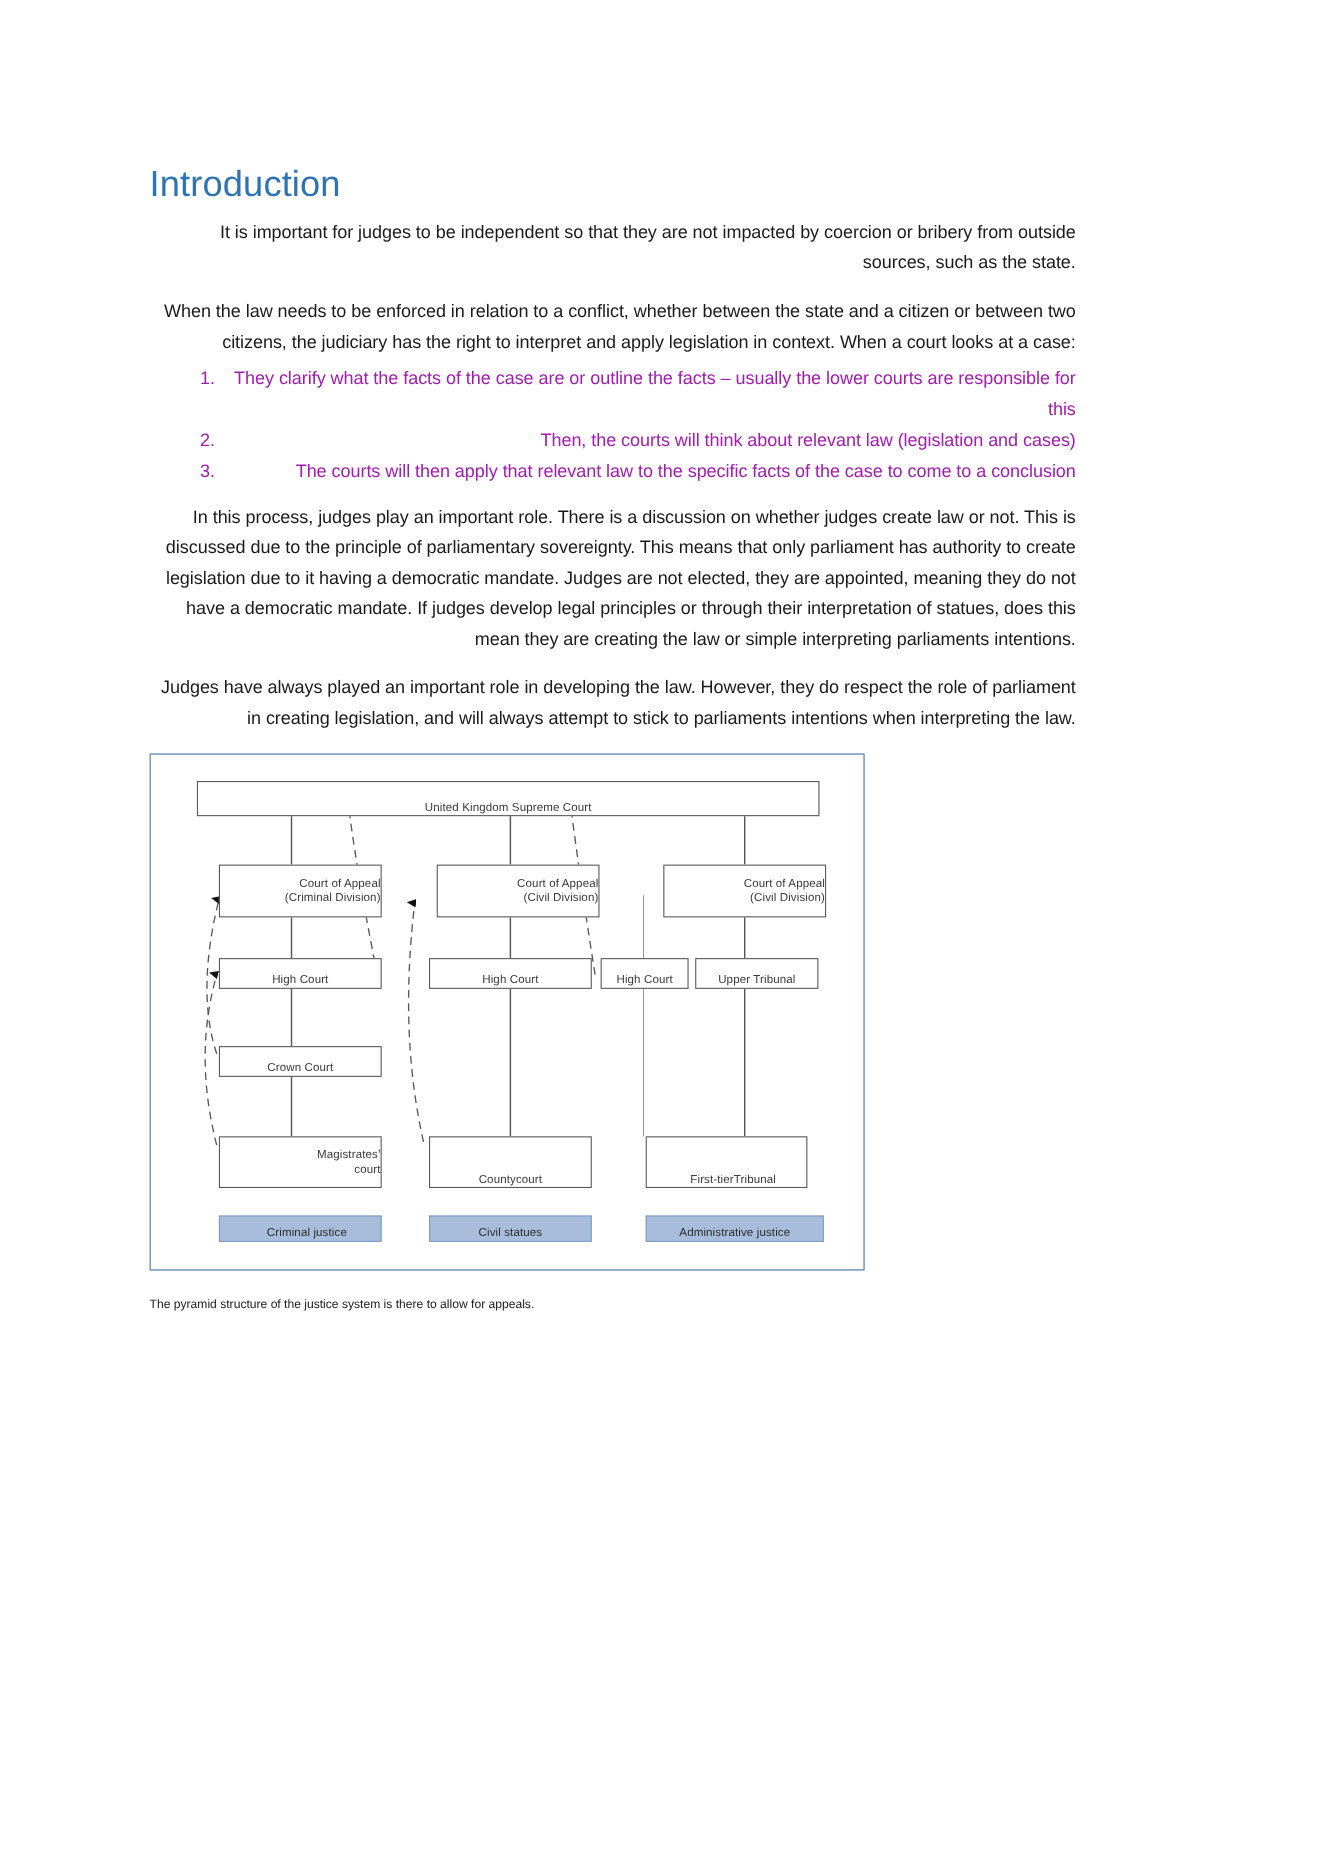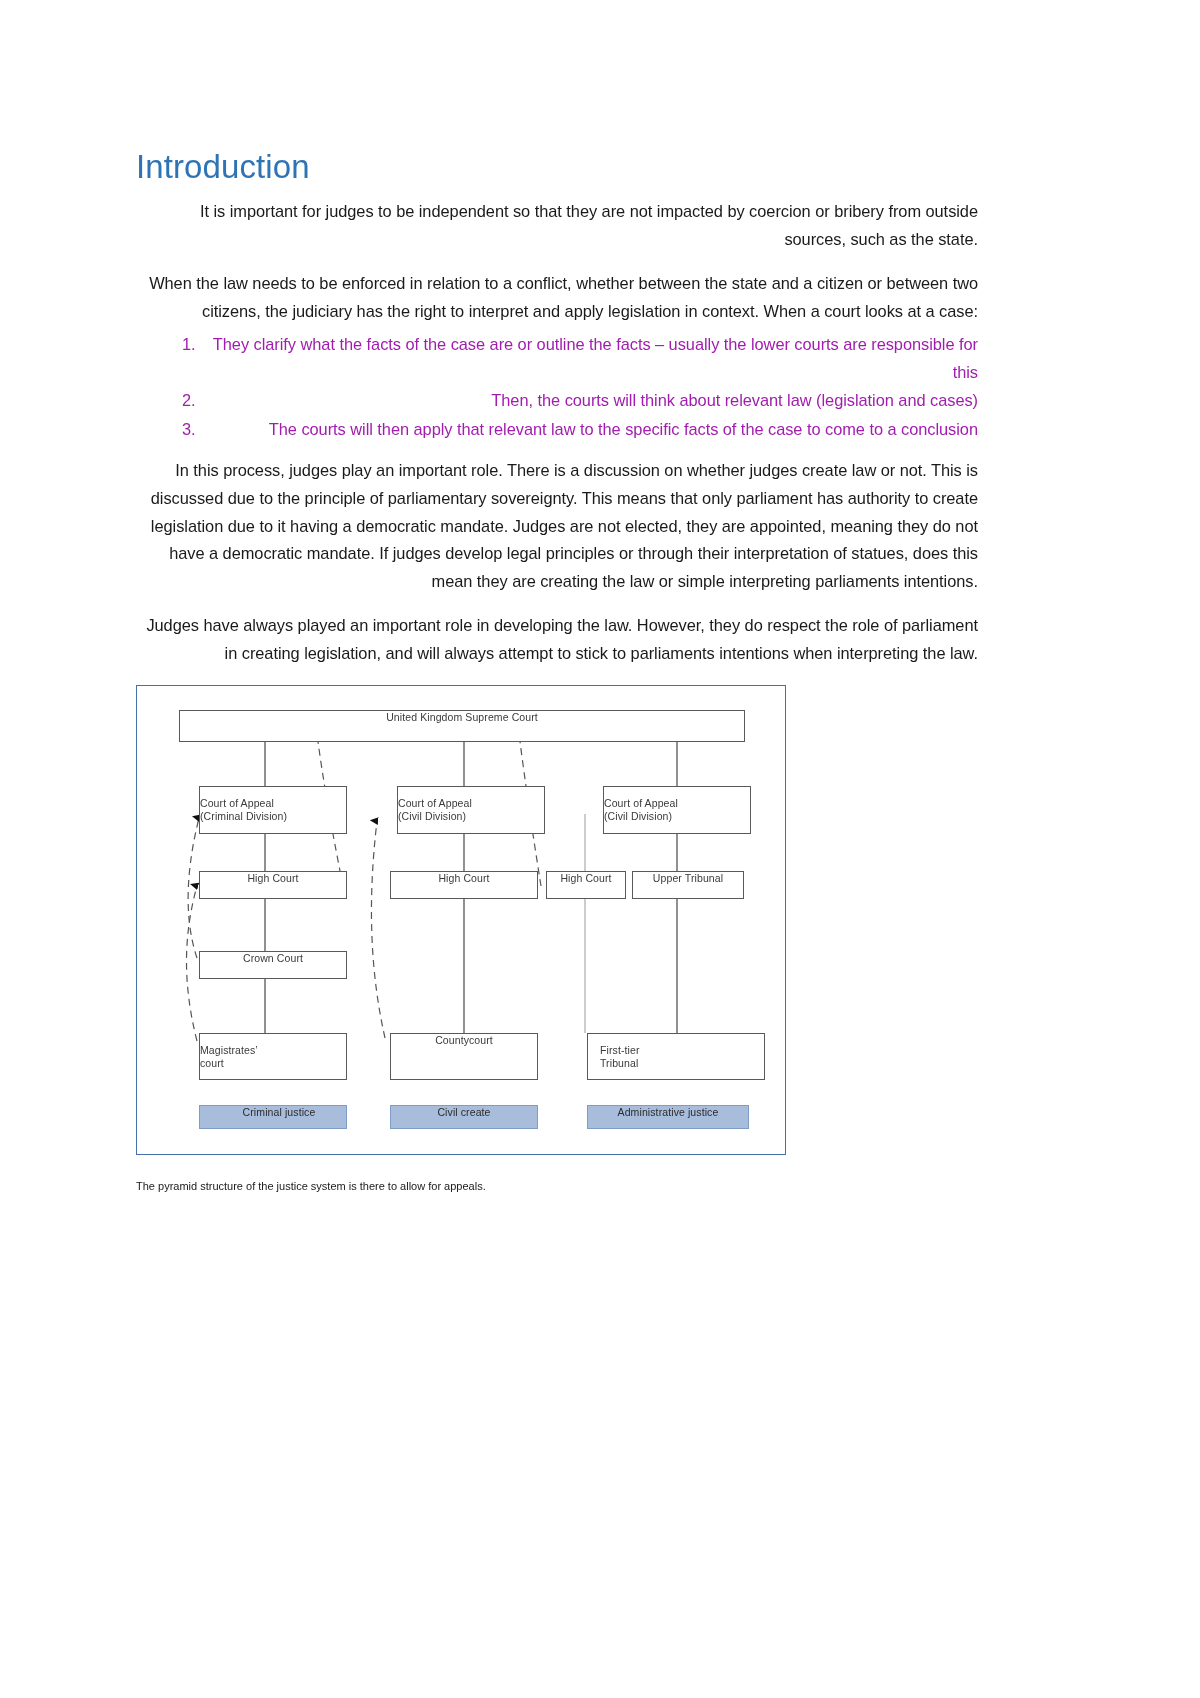--- a/index.html
+++ b/index.html
@@ -77,21 +77,21 @@
     height: 100%;
   }
   .dbox {
     position: absolute;
     box-sizing: border-box;
     border: 1px solid #595959;
     background: #ffffff;
     font-size: 10.5px;
     color: #3a3a3a;
     display: flex;
-    align-items: flex-start;
+    align-items: flex-end;
     justify-content: center;
     text-align: center;
     line-height: 1.25;
     letter-spacing: 0.1px;
   }
   .dbox.legend {
     background: #A8BDDC;
     border: 1px solid #7F9DC4;
     color: #2b2b2b;
   }
@@ -211,31 +211,31 @@
         <div class="dbox" style="left:62px; top:347px; width:148px; height:47px; flex-direction:column;">
           <span>Magistrates’</span>
           <span>court</span>
         </div>
 
         <div class="dbox" style="left:253px; top:347px; width:148px; height:47px; flex-direction:row;">
           <span>County</span>
           <span>court</span>
         </div>
 
-        <div class="dbox" style="left:450px; top:347px; width:178px; height:47px; flex-direction:column;padding-left:12px;">
+        <div class="dbox" style="left:450px; top:347px; width:147px; height:47px; flex-direction:row;padding-left:12px;">
           <span>First-tier</span>
           <span>Tribunal</span>
         </div>
 
         <div class="dbox legend" style="left:62px; top:419px; width:148px; height:24px;padding-left:12px;">
           <span>Criminal justice</span>
         </div>
 
         <div class="dbox legend" style="left:253px; top:419px; width:148px; height:24px;">
-          <span>Civil create</span>
+          <span>Civil statues</span>
         </div>
 
         <div class="dbox legend" style="left:450px; top:419px; width:162px; height:24px;">
           <span>Administrative justice</span>
         </div>
 
       </div>
     </div>
 
     <p class="caption-after">The pyramid structure of the justice system is there to allow for appeals.</p>

